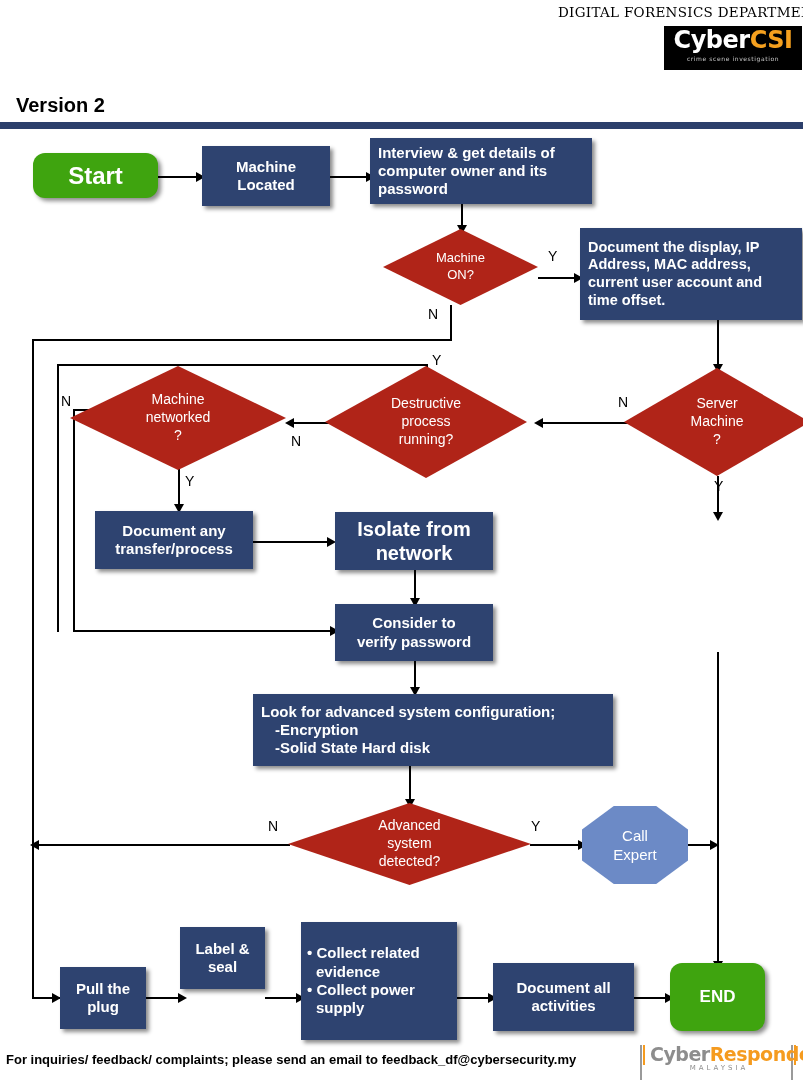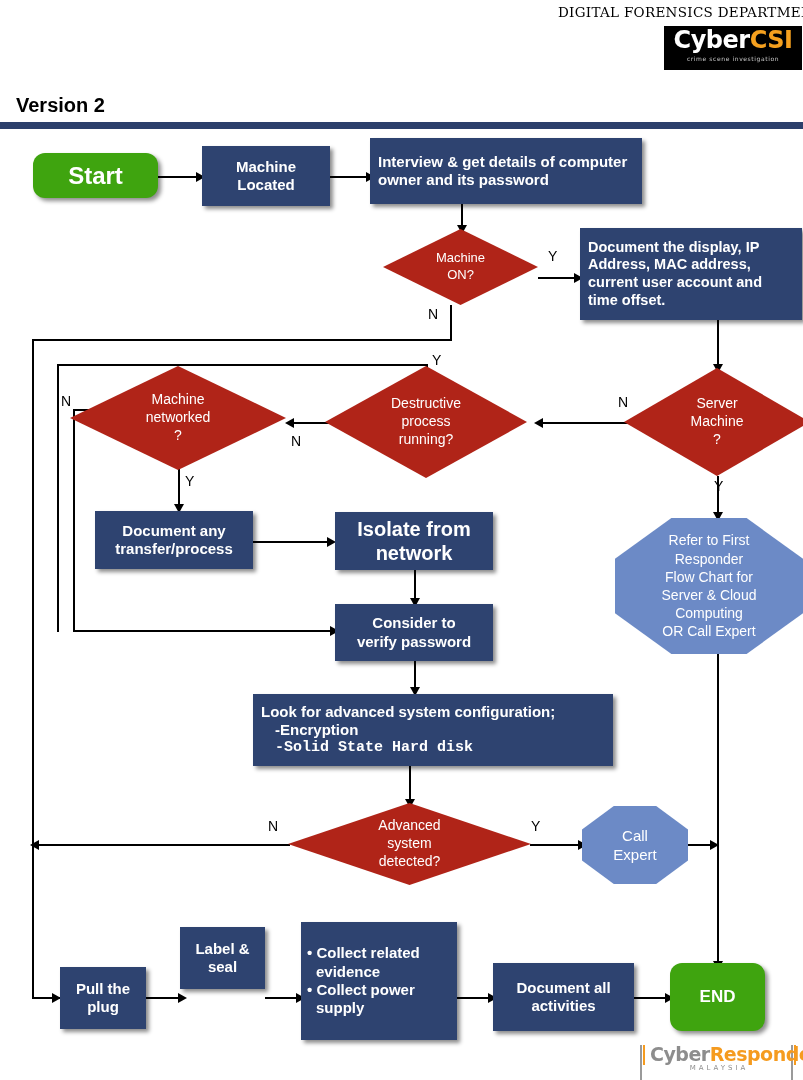--- a/index.html
+++ b/index.html
@@ -226,21 +226,21 @@
 
   <div class="node terminator" style="left:33px;top:153px;width:125px;height:45px;font-size:24px;">
     <span>Start</span>
   </div>
 
   <div class="node box" style="left:202px;top:146px;width:128px;height:60px;font-size:15px;flex-direction:column;">
     <span>Machine</span>
     <span>Located</span>
   </div>
 
-  <div class="node box left" style="left:370px;top:138px;width:272px;height:66px;font-size:15px;padding:4px 8px;">
+  <div class="node box left" style="left:370px;top:138px;width:222px;height:66px;font-size:15px;padding:4px 8px;">
     <span>Interview &amp; get details of computer owner and  its password</span>
   </div>
 
   <div class="node diamond" style="left:383px;top:229px;width:155px;height:76px;font-size:13px;flex-direction:column;">
     <span>Machine</span>
     <span>ON?</span>
   </div>
 
   <div class="node box left" style="left:580px;top:228px;width:222px;height:92px;font-size:14.5px;padding:5px 8px;">
     <span>Document the display, IP Address, MAC address, current user account  and time offset.</span>
@@ -257,48 +257,40 @@
     <span>process</span>
     <span>running?</span>
   </div>
 
   <div class="node diamond" style="left:70px;top:366px;width:216px;height:104px;font-size:14px;flex-direction:column;">
     <span>Machine</span>
     <span>networked</span>
     <span>?</span>
   </div>
 
-  <div class="node octagon" style="left:615px;top:518px;width:188px;height:136px;font-size:14px;flex-direction:column;">
-    <span>Refer to First</span>
-    <span>Responder</span>
-    <span>Flow Chart for</span>
-    <span>Server &amp; Cloud</span>
-    <span>Computing</span>
-    <span>OR  Call Expert</span>
-  </div>
 
   <div class="node box" style="left:95px;top:511px;width:158px;height:58px;font-size:15px;flex-direction:column;">
     <span>Document any</span>
     <span>transfer/process</span>
   </div>
 
   <div class="node box" style="left:335px;top:512px;width:158px;height:58px;font-size:20px;flex-direction:column;">
     <span>Isolate from</span>
     <span>network</span>
   </div>
 
   <div class="node box" style="left:335px;top:604px;width:158px;height:57px;font-size:15px;flex-direction:column;">
     <span>Consider to</span>
     <span>verify password</span>
   </div>
 
   <div class="node box left" style="left:253px;top:694px;width:360px;height:72px;font-size:15px;padding:5px 8px;flex-direction:column;align-items:flex-start;justify-content:center;">
     <span class="bul">Look for advanced system configuration;</span>
     <span class="bul" style="padding-left:14px;">-Encryption</span>
-    <span class="bul" style="padding-left:14px;font-family:Liberation Mono, monospace;">-Solid State Hard disk</span>
+    <span class="bul" style="padding-left:14px;">-Solid State Hard disk</span>
   </div>
 
   <div class="node diamond" style="left:288px;top:803px;width:243px;height:82px;font-size:14px;flex-direction:column;">
     <span>Advanced</span>
     <span>system</span>
     <span>detected?</span>
   </div>
 
   <div class="node octagon" style="left:582px;top:806px;width:106px;height:78px;font-size:15px;flex-direction:column;">
     <span>Call</span>
@@ -324,20 +316,21 @@
 
   <div class="node box" style="left:493px;top:963px;width:141px;height:68px;font-size:15px;flex-direction:column;">
     <span>Document all</span>
     <span>activities</span>
   </div>
 
   <div class="node terminator" style="left:670px;top:963px;width:95px;height:68px;font-size:17px;">
     <span>END</span>
   </div>
 
+  <div class="foot-text">For inquiries/ feedback/ complaints; please send an email to feedback_df@cybersecurity.my</div>
   <div class="cs-logo">
     <div class="bars-l">
       <span class="g"></span><span class="o"></span><span class="g"></span>
     </div>
     <div class="bars-r">
       <span class="g"></span><span class="o"></span><span class="g"></span>
     </div>
     <div class="l-main">
       <span class="a">Cyber</span><span class="b">Responder</span>
     </div>

